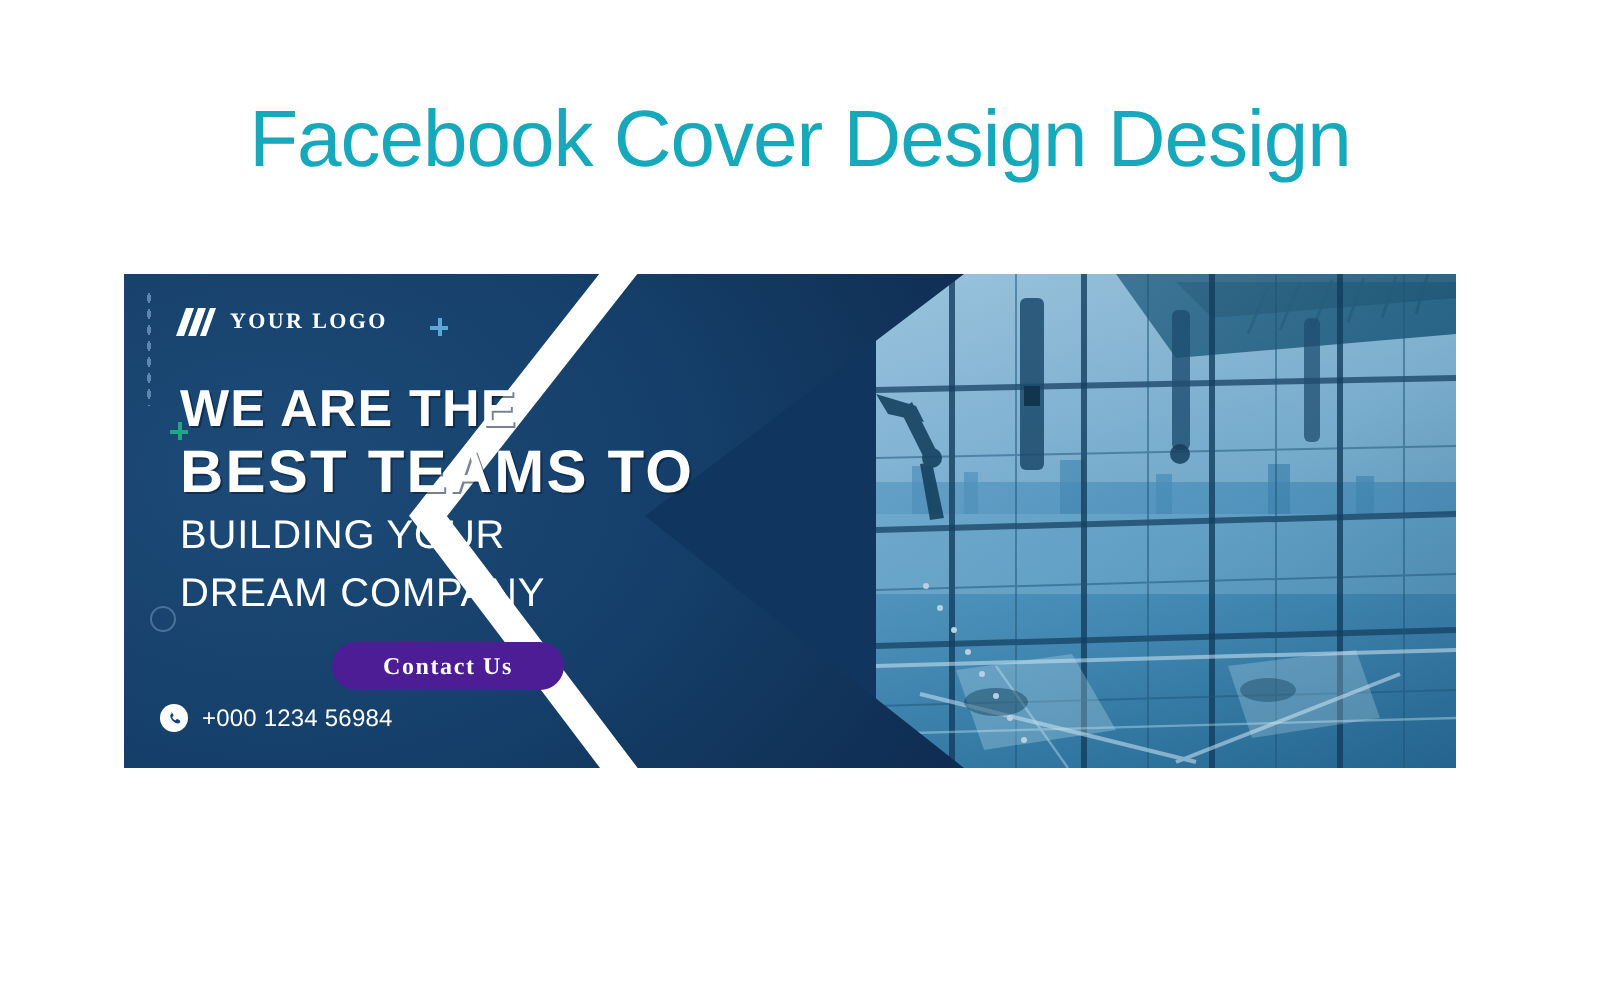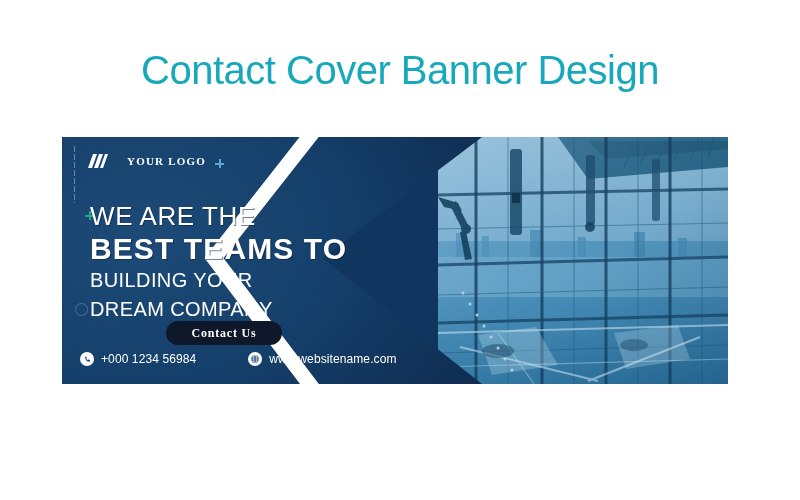--- a/index.html
+++ b/index.html
@@ -113,45 +113,44 @@
     border-radius: 50%;
   }
 
   
   #logo-row {
     position: absolute;
     left: 26px;
     top: 17px;
     display: flex;
     align-items: center;
-    gap: 19px;
+    gap: 7px;
   }
   #logo-mark { display: block; }
   #logo-text {
     color: #ffffff;
     font-family: "Liberation Serif", serif;
     font-size: 11px;
     font-weight: 700;
     letter-spacing: 1.2px;
   }
 
   
   #headline {
     position: absolute;
     left: 28px;
     top: 54px;
     color: #ffffff;
   }
   #line-1 {
     font-size: 26px;
-    font-weight: 400;
+    font-weight: 700;
     letter-spacing: 0.6px;
     line-height: 1.02;
     text-shadow: 1px 1px 0 rgba(8,28,52,.55);
-    margin-top: 12px;
   }
   #line-2 {
     font-size: 30px;
     font-weight: 700;
     letter-spacing: 1.1px;
     line-height: 1.15;
     margin-top: 2px;
     text-shadow: 1px 1px 0 rgba(8,28,52,.55);
   }
   #line-3, #line-4 {
@@ -164,21 +163,21 @@
 
   
   #cta-button {
     position: absolute;
     left: 104px;
     top: 184px;
     width: 116px;
     height: 24px;
     border: none;
     border-radius: 12px;
-    background: #0f172a;
+    background: #4c1d95;
     color: #ffffff;
     font-family: "Liberation Serif", serif;
     font-size: 12px;
     font-weight: 700;
     letter-spacing: 0.8px;
     cursor: pointer;
   }
 
   
   #contact-strip {
@@ -208,21 +207,21 @@
     justify-content: center;
     flex: none;
   }
 
   
   #diag-dots { position: absolute; left: 395px; top: 150px; }
 </style>
 </head>
 <body>
 
-<div id="page-title">Contact Cover Banner Design</div>
+<div id="page-title">Facebook Cover Design Design</div>
 
 <div id="banner">
 
   <div id="photo">
     <svg class="photo-art" viewBox="0 0 290 247" preserveAspectRatio="none">
       <defs>
         <linearGradient id="skyG" x1="0" y1="0" x2="0" y2="1">
           <stop offset="0%" stop-color="#cfe4f2"></stop>
           <stop offset="45%" stop-color="#a9cde6"></stop>
           <stop offset="100%" stop-color="#7fb6d8"></stop>
@@ -366,30 +365,15 @@
 
     <div class="contact-item">
       <span class="circle-icon">
         <svg width="9" height="9" viewBox="0 0 16 16">
           <path fill="#16427a" d="M4.3 2.2c.5-.2 1 0 1.3.5l1 1.7c.2.4.1.9-.2 1.2l-.7.7c-.1.1-.1.3 0 .5.4.8 1.5 1.9 2.3 2.3.2.1.4.1.5 0l.7-.7c.3-.3.8-.4 1.2-.2l1.7 1c.5.3.7.8.5 1.3-.3.9-1.2 1.6-2.2 1.5-3-.2-6.4-3.6-6.6-6.6-.1-1 .6-1.9 1.5-2.2z"></path>
         </svg>
       </span>
       <span>+000 1234 56984</span>
     </div>
 
-    <div class="contact-item">
-      <span class="circle-icon">
-        <svg width="10" height="10" viewBox="0 0 16 16">
-          <circle cx="8" cy="8" r="6.6" fill="#16427a"></circle>
-          <g stroke="#ffffff" stroke-width="0.9" fill="none">
-            <circle cx="8" cy="8" r="6.6"></circle>
-            <ellipse cx="8" cy="8" rx="2.8" ry="6.6"></ellipse>
-            <line x1="1.4" y1="8" x2="14.6" y2="8"></line>
-            <line x1="2.4" y1="4.6" x2="13.6" y2="4.6"></line>
-            <line x1="2.4" y1="11.4" x2="13.6" y2="11.4"></line>
-          </g>
-        </svg>
-      </span>
-      <span>www.websitename.com</span>
-    </div>
 
   </div>
 </div>
 
 </body></html>

